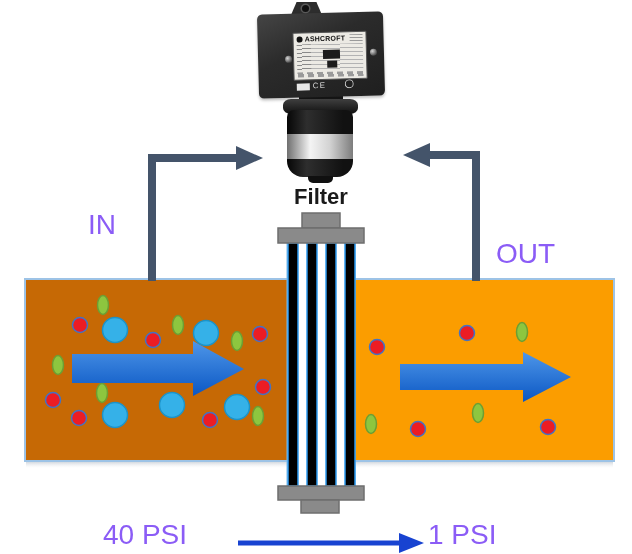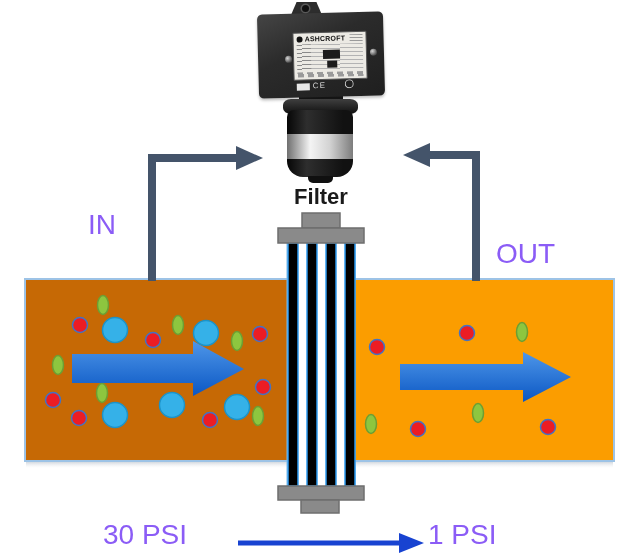--- a/index.html
+++ b/index.html
@@ -172,16 +172,16 @@
     <div class="dev-flange"></div>
     <div class="dev-cyl">
       <div class="dev-band"></div>
     </div>
     <div class="dev-nub"></div>
   </div>
 
   <div class="txt label-in">IN</div>
   <div class="txt label-out">OUT</div>
   <div class="txt label-filter">Filter</div>
-  <div class="txt label-pin">30 PSI</div>
+  <div class="txt label-pin">40 PSI</div>
   <div class="txt label-pout">1 PSI</div>
 
 </div>
 
 </body></html>

